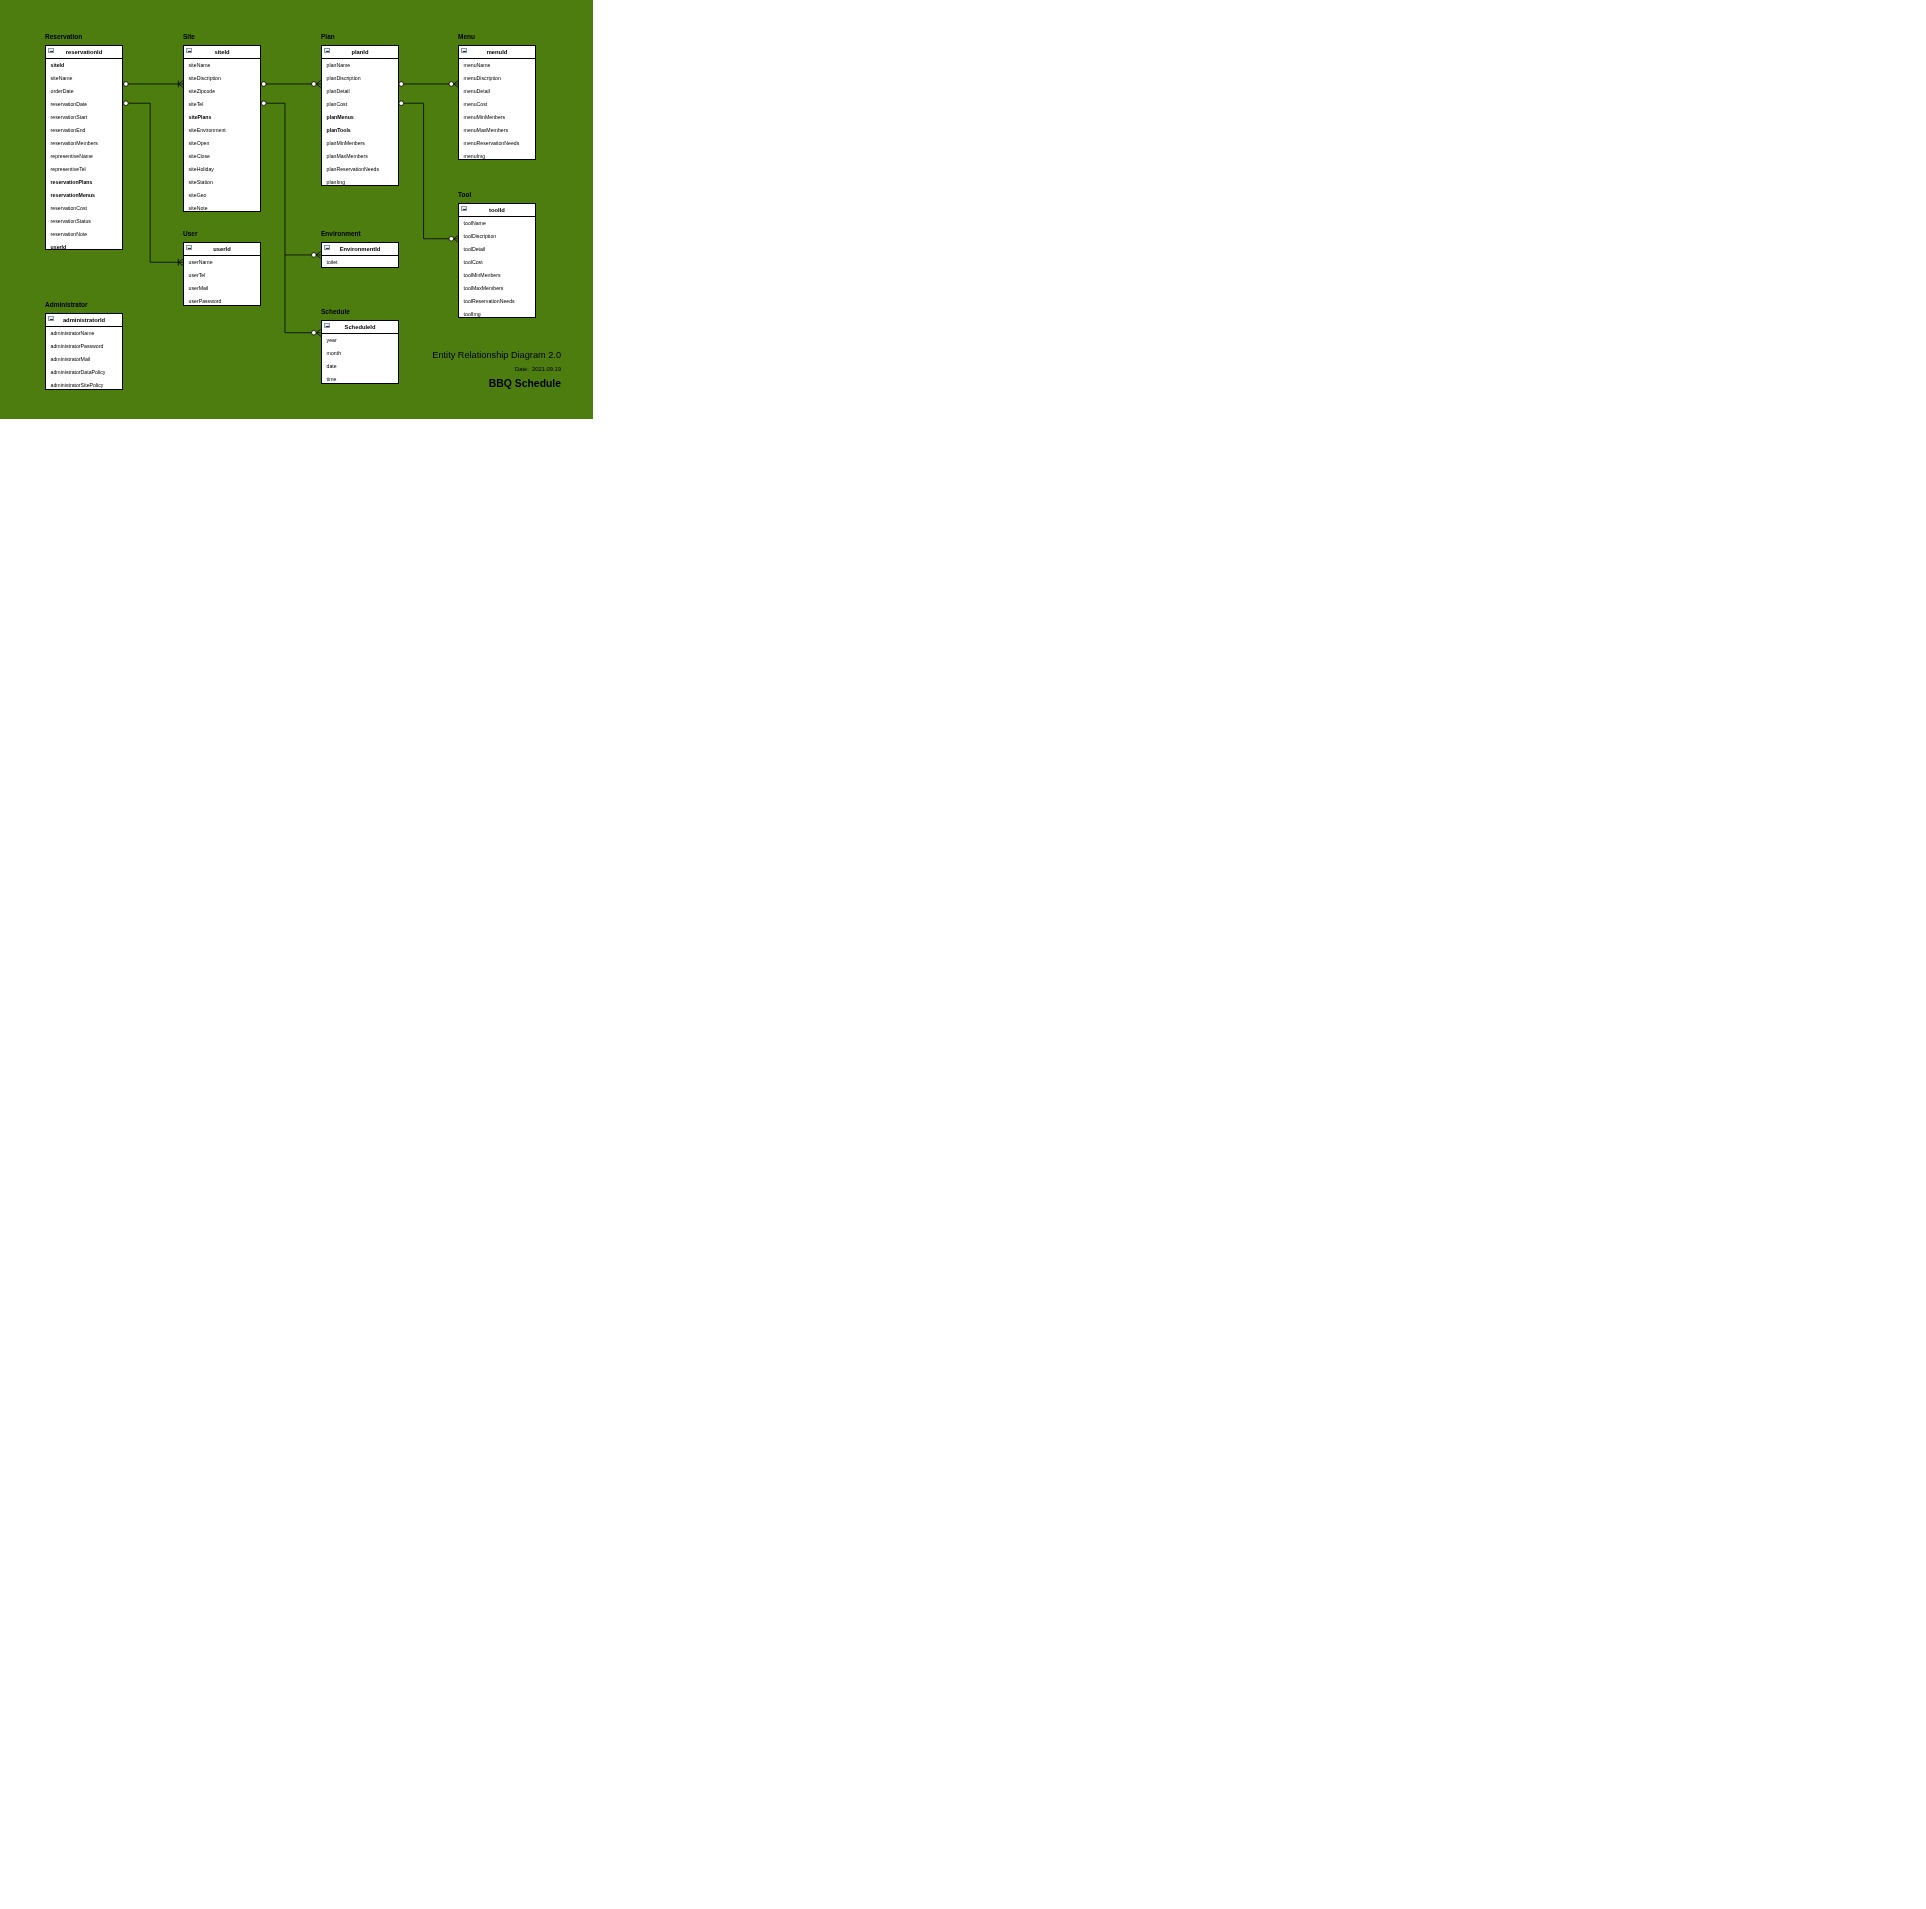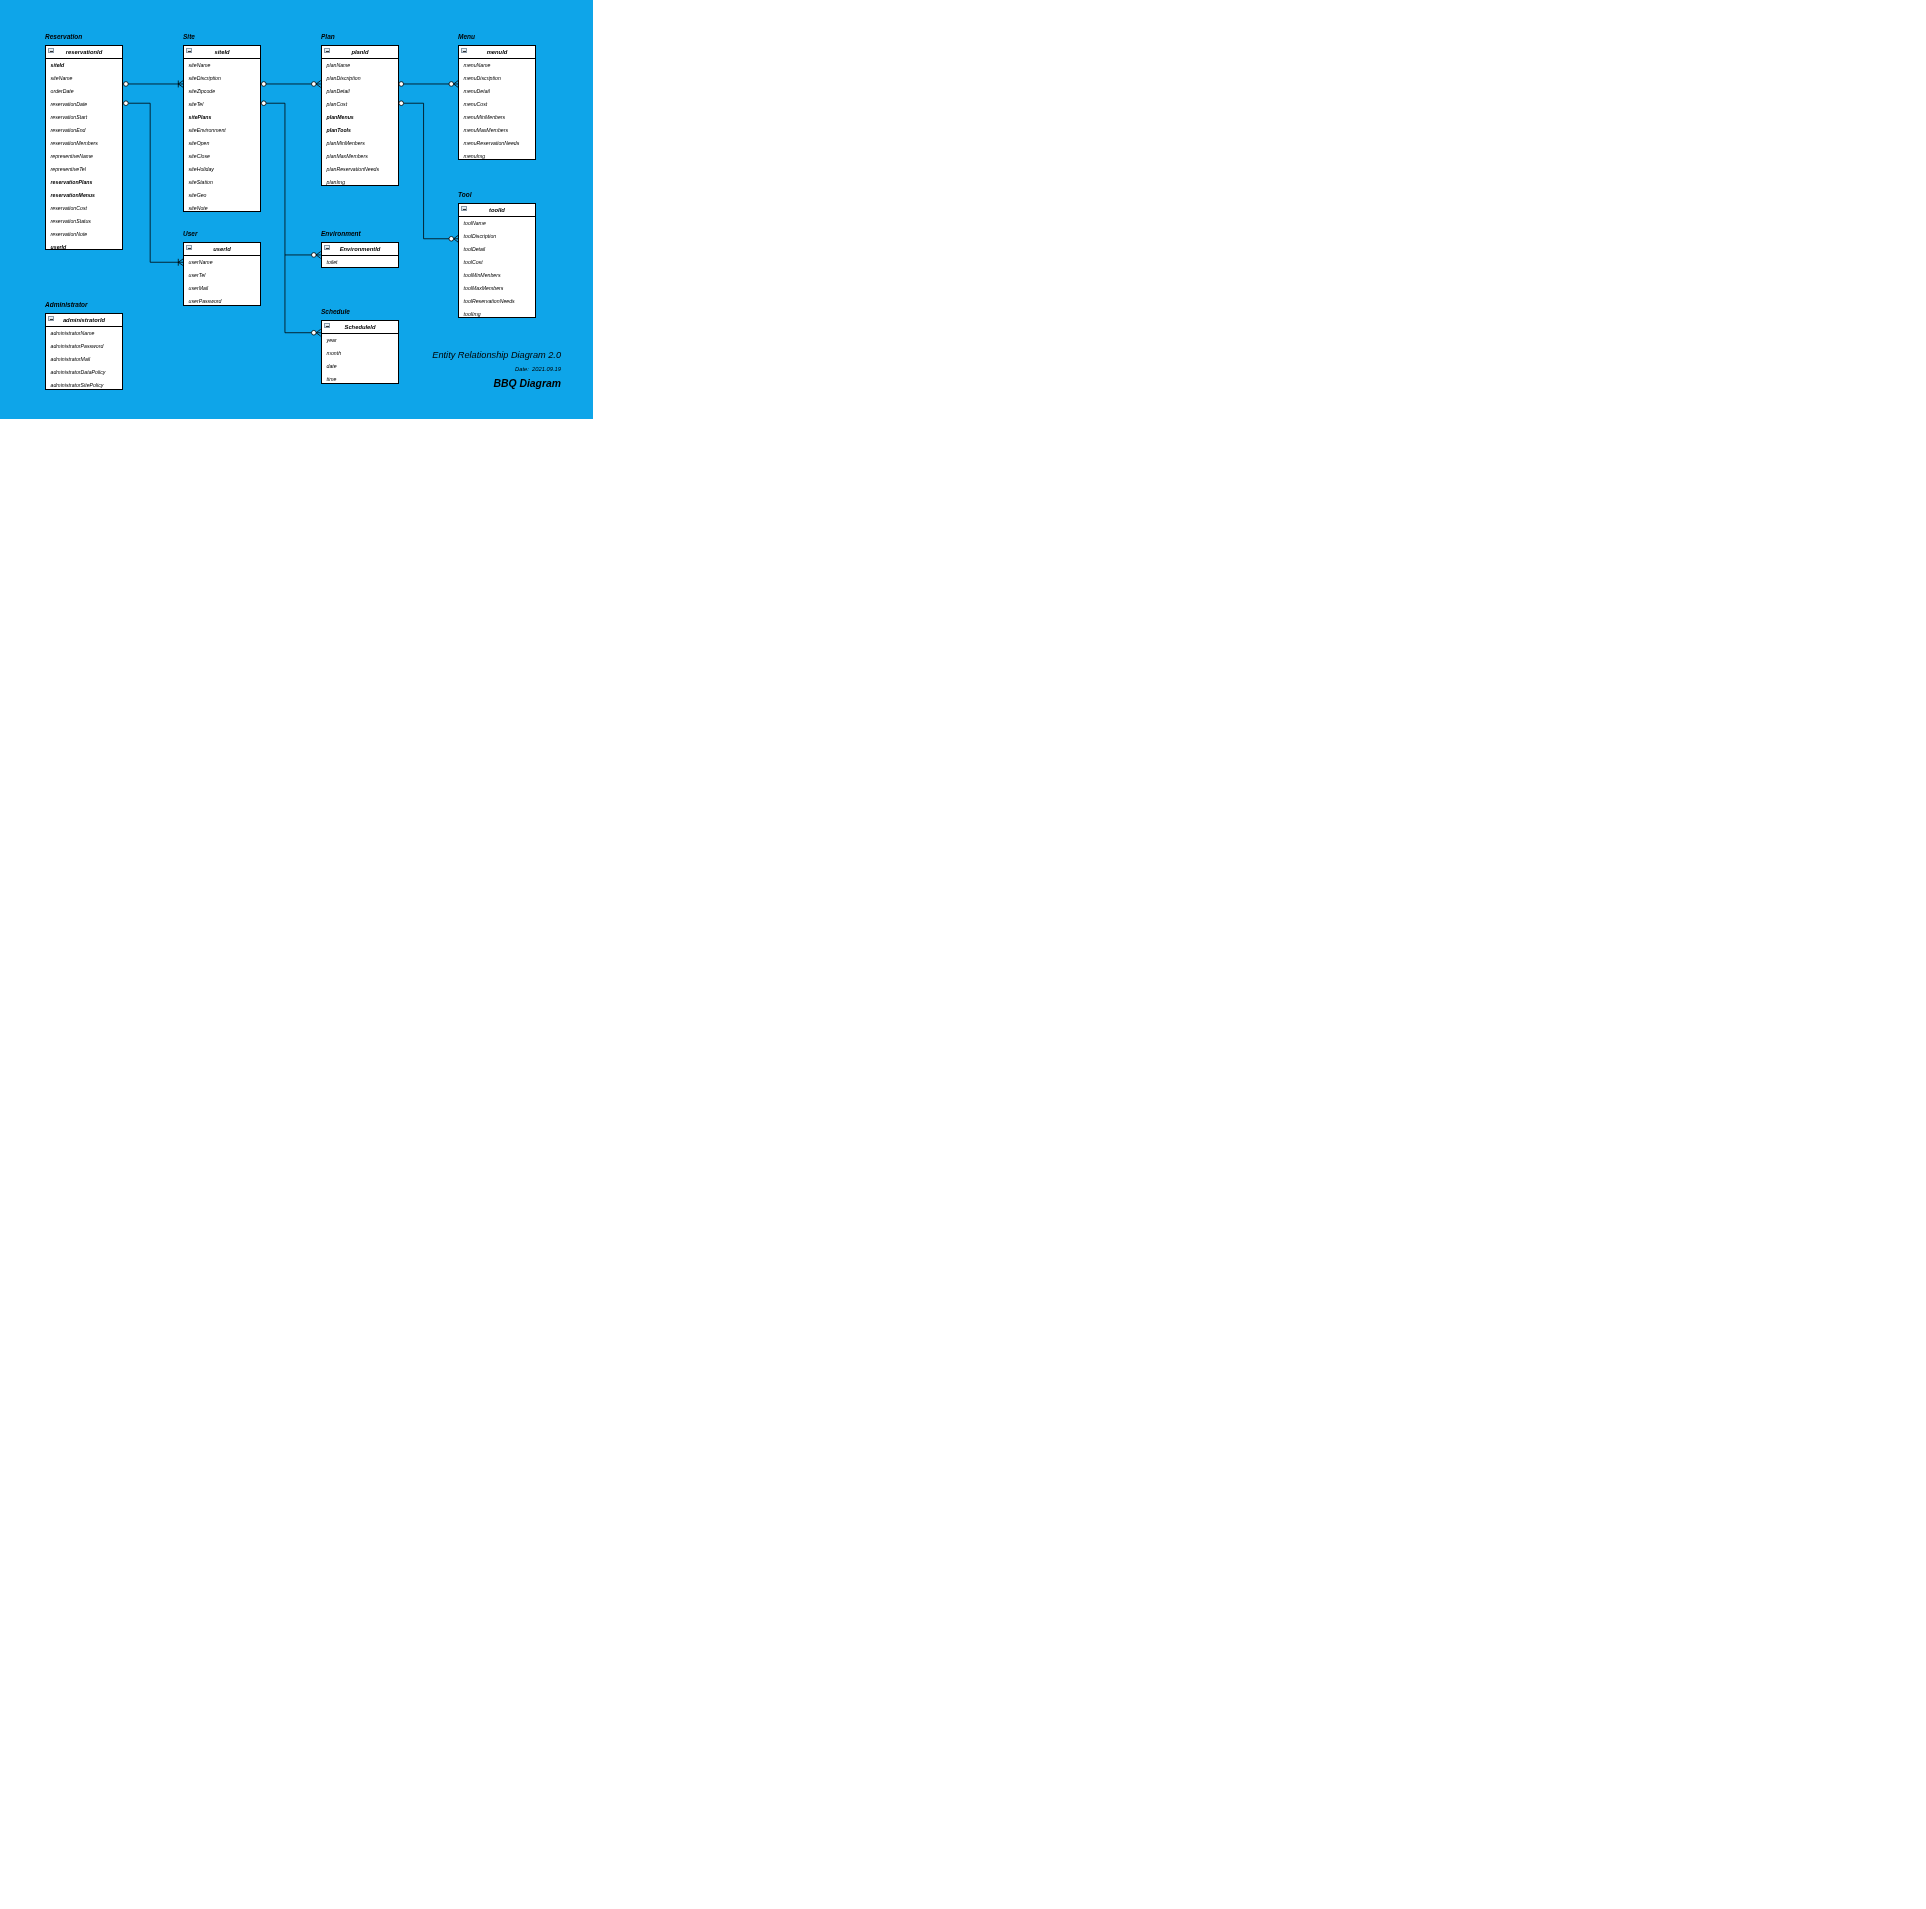--- a/index.html
+++ b/index.html
@@ -1,17 +1,17 @@
 <!DOCTYPE html>
 <html style="font-size:6.2px"><head>
 <meta charset="utf-8">
 <style>
   html,body { margin:0; padding:0; background:#ffffff; }
   body { font-family:"Liberation Sans", sans-serif; color:#000; }
-  .canvas { position:relative; width:593px; height:419px; background:#0ea5e9; overflow:hidden;font-style:italic; }
+  .canvas { position:relative; width:593px; height:419px; background:#4d7c0f; overflow:hidden; }
   svg.rel-layer { position:absolute; left:0; top:0; z-index:1; }
   svg.rel-layer path { stroke:#000; stroke-width:2; fill:none; }
   svg.rel-layer circle { stroke:#000; stroke-width:2; fill:#fff; }
   .entity-title { position:absolute; z-index:2; font-size:6.5px; font-weight:bold; white-space:nowrap; }
   .entity { position:absolute; z-index:2; box-sizing:border-box; border:0.8px solid #000; background:#fff; }
   .entity-header { position:relative; height:12px; line-height:12px; border-bottom:0.8px solid #000;
                    font-weight:bold; font-size:5.8px; text-align:center; }
   .collapse-icon { position:absolute; left:1.9px; top:2.3px; width:5.8px; height:5px; box-sizing:border-box;
                    border:0.4px solid #8a99a8; background:linear-gradient(#f4f7fa,#c9d4dd); }
   .collapse-icon::after { content:""; position:absolute; left:1.2px; top:1.5px; width:2.7px; height:0.8px; background:#333; }
@@ -78,21 +78,21 @@
         <path d="M1100 268 V620"></path>
         <path d="M1100 620 H1190"></path>
         <path d="M1178 620 L1190 611"></path>
         <path d="M1178 620 L1190 629"></path>
         <circle cx="1042" cy="268" r="6"></circle>
         <circle cx="1172" cy="620" r="6"></circle>
       </g>
     </svg>
   <div class="doc-title">Entity Relationship Diagram 2.0</div>
   <div class="doc-date"><span class="date-label">Date:</span><span class="date-value">2021.09.19</span></div>
-  <div class="doc-project">BBQ Diagram</div>
+  <div class="doc-project">BBQ Schedule</div>
 <div class="entity-title" style="left: 45px; top: 33px;">Reservation</div>
     <div class="entity" style="left: 45px; top: 45px; width: 78px; height: 205px;">
       <div class="entity-header"><span class="collapse-icon"></span><span>reservationId</span></div>
       <div class="field-row bold" style="height: 13px; line-height: 13px;">siteId</div>
       <div class="field-row" style="height: 13px; line-height: 13px;">siteName</div>
       <div class="field-row" style="height: 13px; line-height: 13px;">orderDate</div>
       <div class="field-row" style="height: 13px; line-height: 13px;">reservationDate</div>
       <div class="field-row" style="height: 13px; line-height: 13px;">reservationStart</div>
       <div class="field-row" style="height: 13px; line-height: 13px;">reservationEnd</div>
       <div class="field-row" style="height: 13px; line-height: 13px;">reservationMembers</div>

